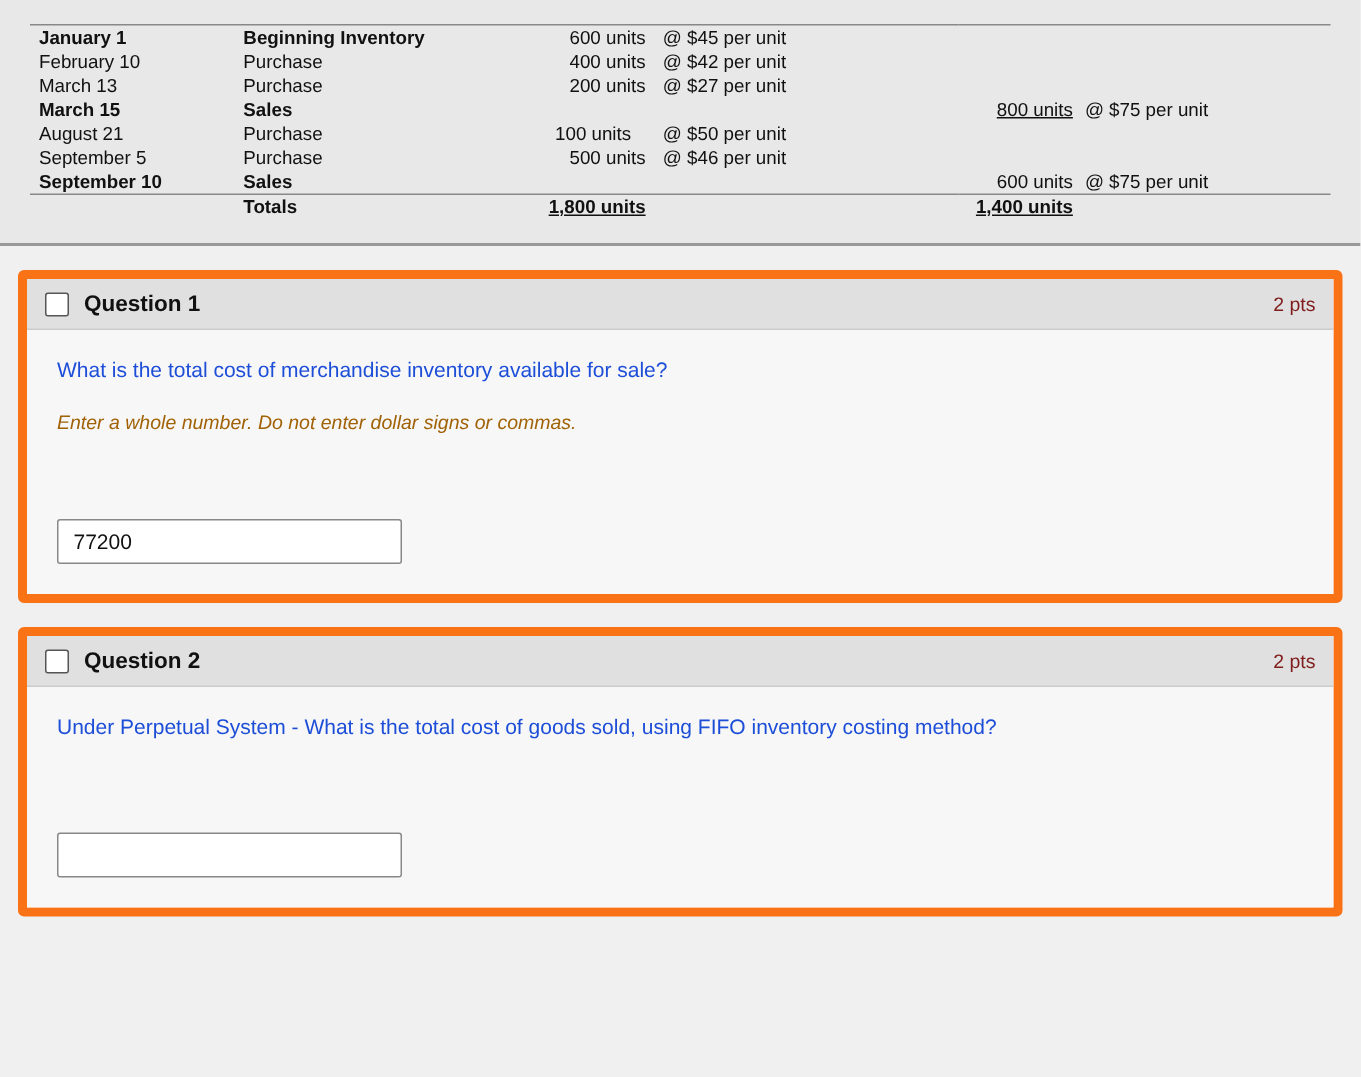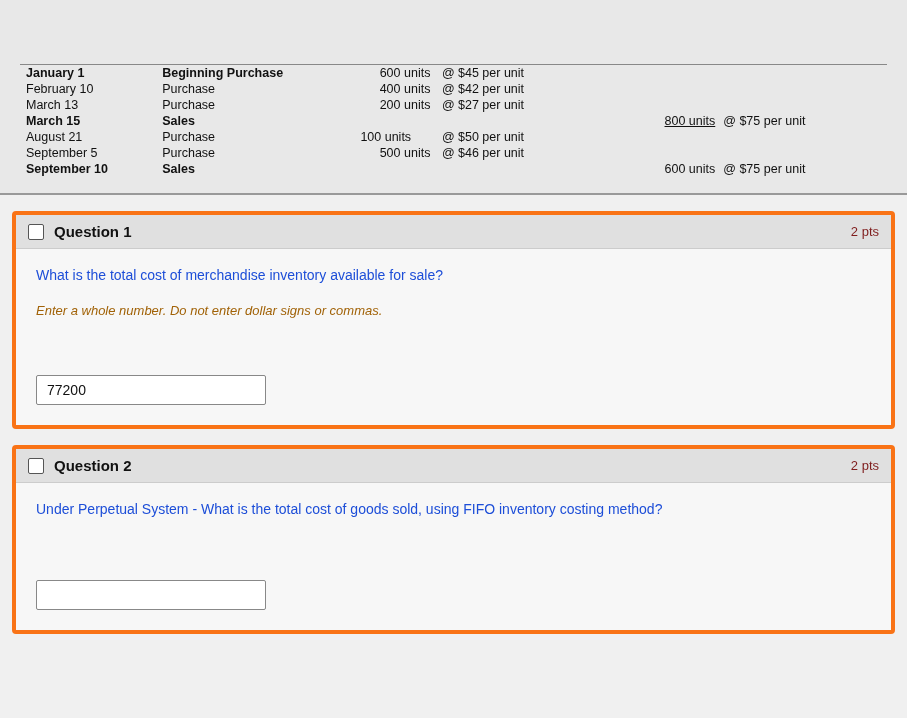--- a/index.html
+++ b/index.html
@@ -16,21 +16,20 @@
     .table-section {
       background: #e8e8e8;
       padding: 12px 20px 16px 20px;
       border-bottom: 2px solid #999;
     }
 
     .inventory-table {
       width: 100%;
       border-collapse: collapse;
       font-size: 12.5px;
-      margin-top: 48px;
     }
 
     .inventory-table th {
       text-align: left;
       font-weight: bold;
       padding: 2px 6px;
       border-bottom: 1px solid #888;
     }
 
     .inventory-table td {
@@ -49,21 +48,21 @@
     }
 
     
     .questions-section {
       padding: 16px 12px;
       background: #f0f0f0;
     }
 
     .question-block {
       background: #fff;
-      border: 4px solid #f97316;
+      border: 6px solid #f97316;
       border-radius: 4px;
       margin-bottom: 16px;
       overflow: hidden;
     }
 
     .question-header {
       display: flex;
       align-items: center;
       justify-content: space-between;
       background: #e0e0e0;
@@ -135,21 +134,21 @@
       <tr>
         <th class="col-date"></th>
         <th class="col-activity"></th>
         <th class="col-units-acquired"></th>
         <th class="col-units-sold"></th>
       </tr>
     </thead>
     <tbody id="table-body">
     <tr>
     <td class="col-date" style="font-weight:bold;">January 1</td>
-    <td class="col-activity" style="font-weight:bold;">Beginning Purchase</td>
+    <td class="col-activity" style="font-weight:bold;">Beginning Inventory</td>
     <td class="col-units-acquired">
       <span style="display:inline-block;width:70px;text-align:right;">600 units</span>
       <span style="margin-left:8px;">@ $45 per unit</span>
     </td>
     <td class="col-units-sold">
       
     </td>
   </tr>
         <tr>
     <td class="col-date" style="">February 10</td>
@@ -181,21 +180,21 @@
       
     </td>
     <td class="col-units-sold">
       <span style="display:inline-block;width:70px;text-align:right;text-decoration:underline;">800 units</span><span style="margin-left:8px;">@ $75 per unit</span>
     </td>
   </tr>
         <tr>
     <td class="col-date" style="">August 21</td>
     <td class="col-activity" style="">Purchase</td>
     <td class="col-units-acquired">
-      <span style="display:inline-block;width:70px;text-align:left;">100 units</span>
+      <span style="display:inline-block;width:70px;text-align:center;">100 units</span>
       <span style="margin-left:8px;">@ $50 per unit</span>
     </td>
     <td class="col-units-sold">
       
     </td>
   </tr>
         <tr>
     <td class="col-date" style="">September 5</td>
     <td class="col-activity" style="">Purchase</td>
     <td class="col-units-acquired">
@@ -210,20 +209,30 @@
     <td class="col-date" style="font-weight:bold;">September 10</td>
     <td class="col-activity" style="font-weight:bold;">Sales</td>
     <td class="col-units-acquired">
       <span style="display:inline-block;width:70px;text-align:right;"></span>
       
     </td>
     <td class="col-units-sold">
       <span style="display:inline-block;width:70px;text-align:right;">600 units</span><span style="margin-left:8px;">@ $75 per unit</span>
     </td>
   </tr>
+        <tr class="totals-row">
+  <td></td>
+  <td style="font-weight:bold;">Totals</td>
+  <td>
+    <span style="display:inline-block;width:70px;text-align:right;text-decoration:underline;">1,800 units</span>
+  </td>
+  <td>
+    <span style="display:inline-block;width:70px;text-align:right;text-decoration:underline;">1,400 units</span>
+  </td>
+</tr>
       </tbody>
   </table>
 </div>
 
 <div class="questions-section">
   <div id="questions-container">
       <div class="question-block">
     <div class="question-header">
       <div class="question-header-left">
         <span class="question-checkbox"></span>

